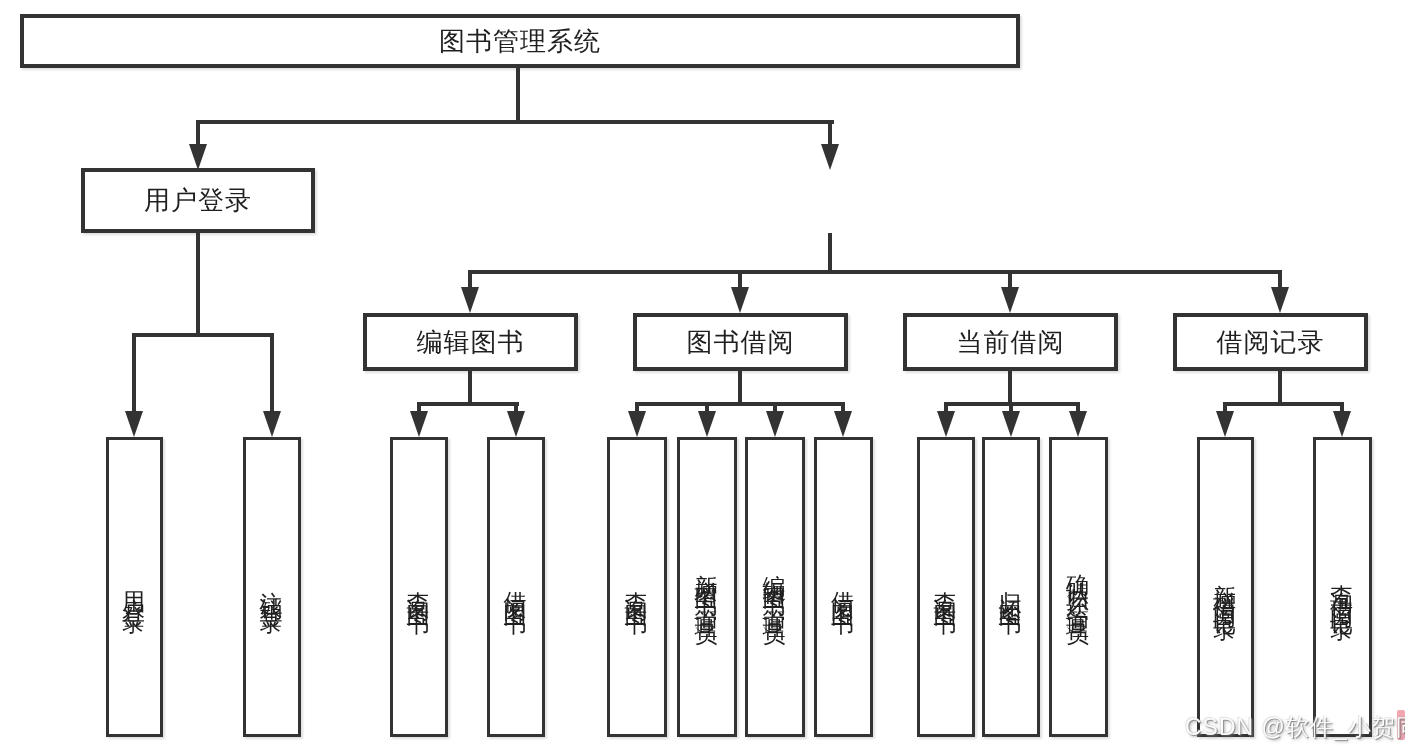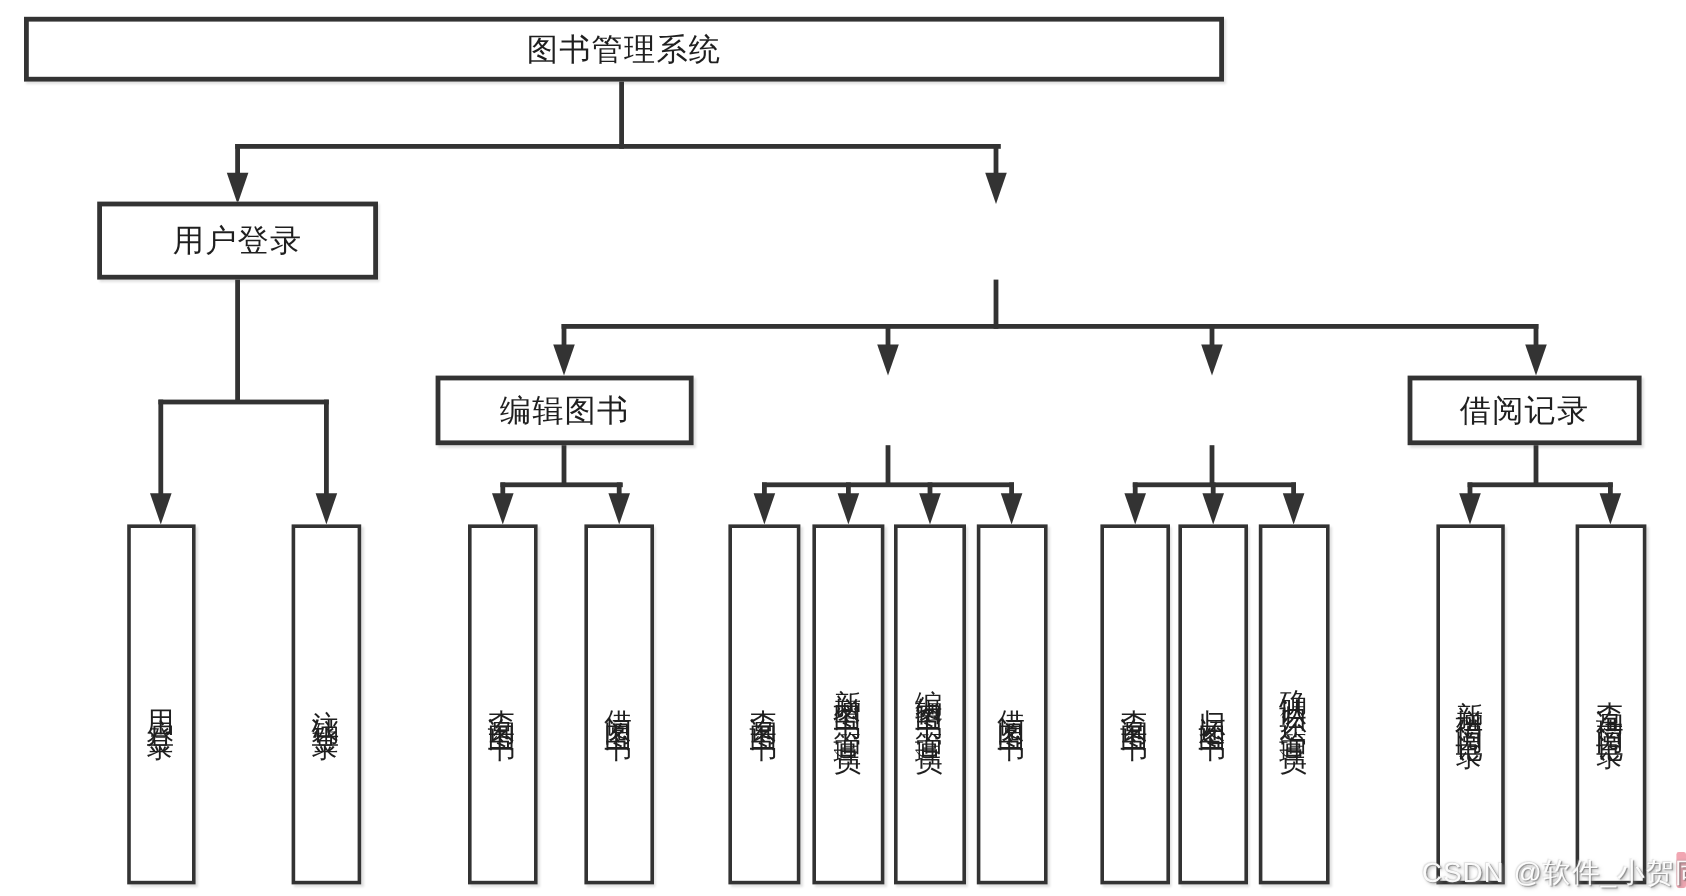--- a/index.html
+++ b/index.html
@@ -76,20 +76,26 @@
   <div class="head" style="left:461px;top:287px;"></div>
   <div class="line" style="left:738px;top:270px;width:4px;height:22px;"></div>
   <div class="head" style="left:731px;top:287px;"></div>
   <div class="line" style="left:1008px;top:270px;width:4px;height:22px;"></div>
   <div class="head" style="left:1001px;top:287px;"></div>
   <div class="line" style="left:1278px;top:270px;width:4px;height:22px;"></div>
   <div class="head" style="left:1271px;top:287px;"></div>
 
   <div class="hnode" style="left:363px;top:313px;width:215px;height:58px;">
     <span>编辑图书</span>
+  </div>
+  <div class="hnode" style="left:633px;top:313px;width:215px;height:58px;">
+    <span>图书借阅</span>
+  </div>
+  <div class="hnode" style="left:903px;top:313px;width:215px;height:58px;">
+    <span>当前借阅</span>
   </div>
   <div class="hnode" style="left:1173px;top:313px;width:195px;height:58px;">
     <span>借阅记录</span>
   </div>
 
   <div class="line" style="left:468px;top:371px;width:4px;height:33px;"></div>
   <div class="line" style="left:417px;top:402px;width:102px;height:4px;"></div>
   <div class="line" style="left:417px;top:402px;width:4px;height:12px;"></div>
   <div class="head" style="left:410px;top:411px;"></div>
   <div class="line" style="left:514px;top:402px;width:4px;height:12px;"></div>

